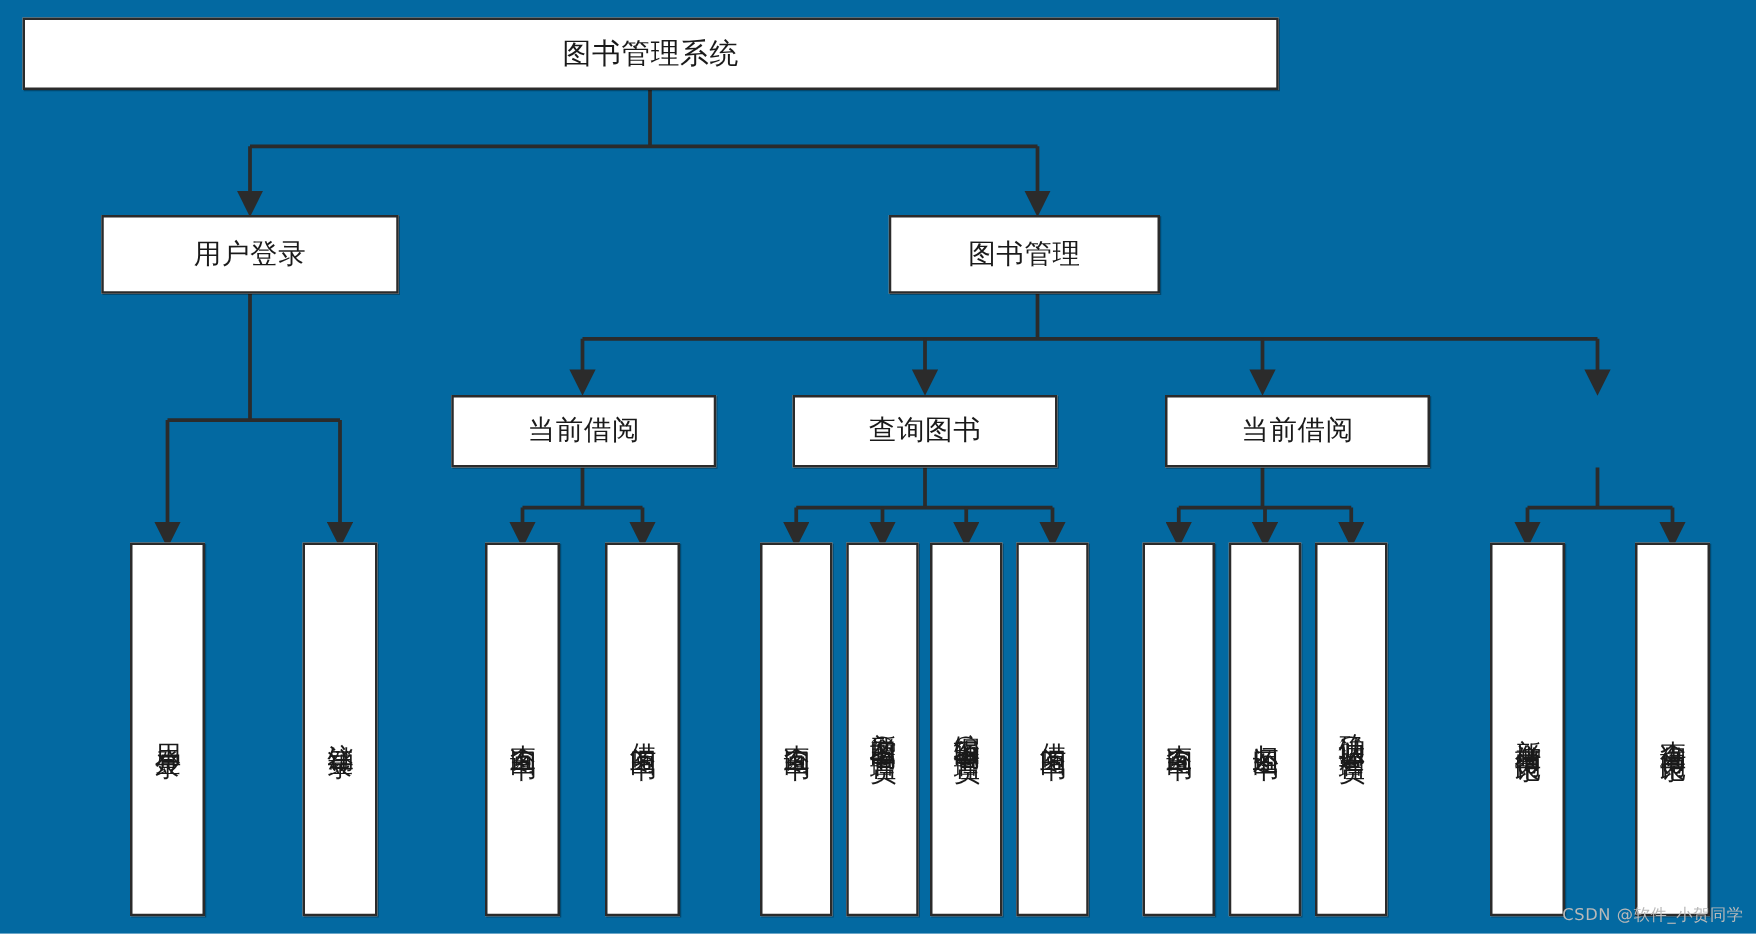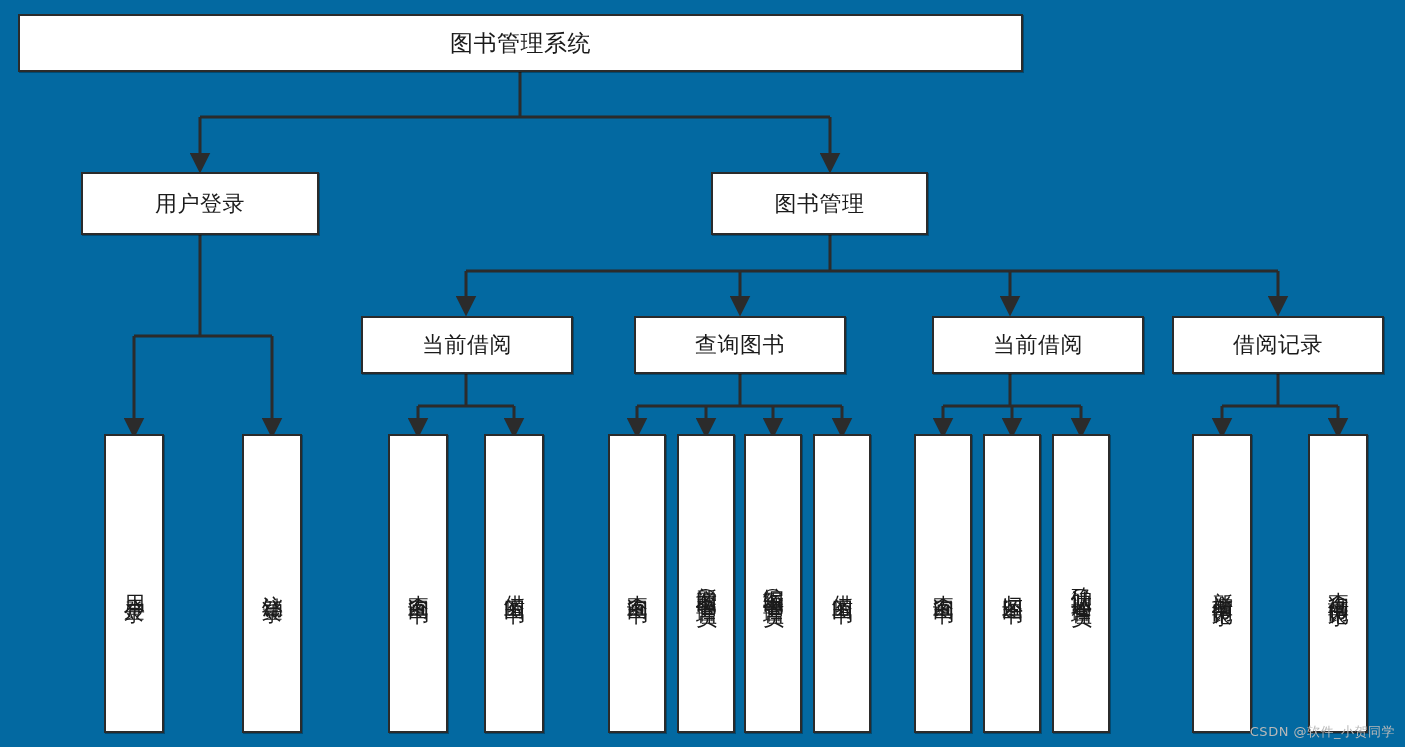--- a/index.html
+++ b/index.html
@@ -130,23 +130,20 @@
 
   <div class="node" style="left:361px; top:316px; width:212px; height:58px;">
     <span class="lbl">当前借阅</span>
   </div>
   <div class="node" style="left:634px; top:316px; width:212px; height:58px;">
     <span class="lbl">查询图书</span>
   </div>
   <div class="node" style="left:904px; top:316px; width:212px; height:58px;margin-left:28px;">
     <span class="lbl">当前借阅</span>
   </div>
-  <div class="node" style="left:1172px; top:316px; width:212px; height:58px;">
-    <span class="lbl">借阅记录</span>
-  </div>
 
   <div class="node vert" style="left:104px; top:434px; width:60px; height:299px;">
     <span class="lbl">用户登录</span>
   </div>
   <div class="node vert" style="left:242px; top:434px; width:60px; height:299px;">
     <span class="lbl">注销登录</span>
   </div>
 
   <div class="node vert" style="left:388px; top:434px; width:60px; height:299px;">
     <span class="lbl">查询图书</span>

